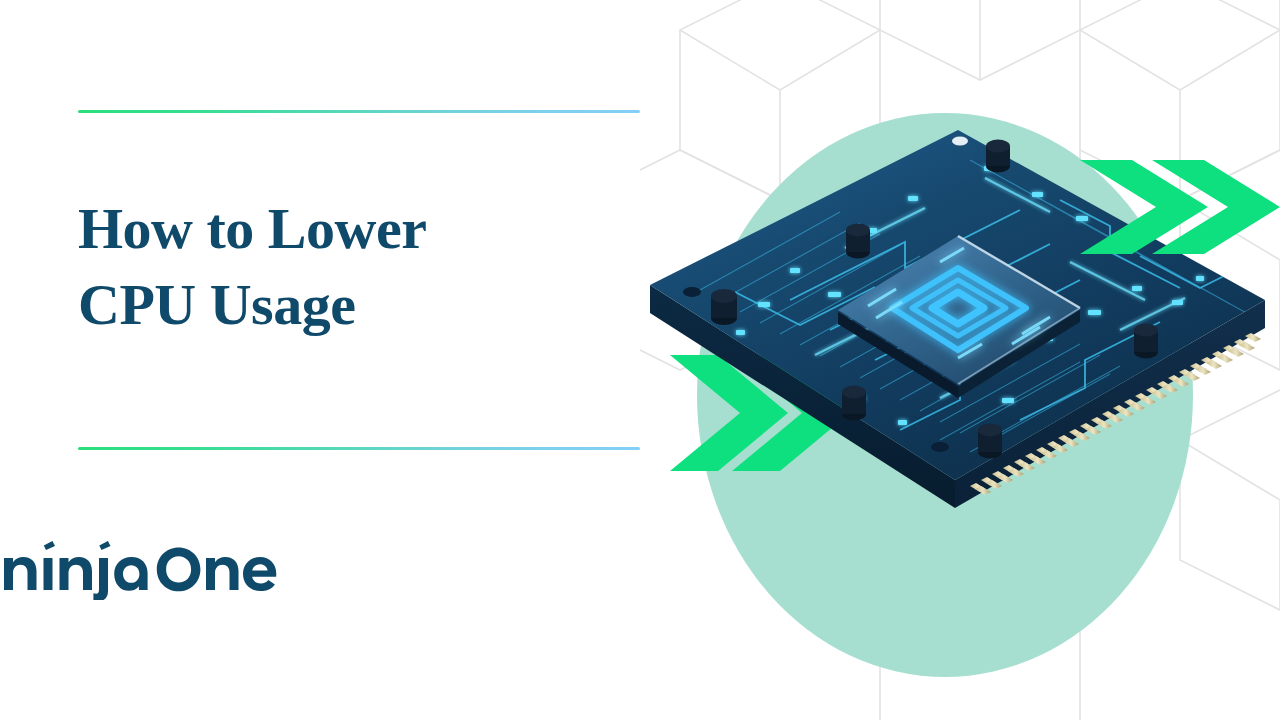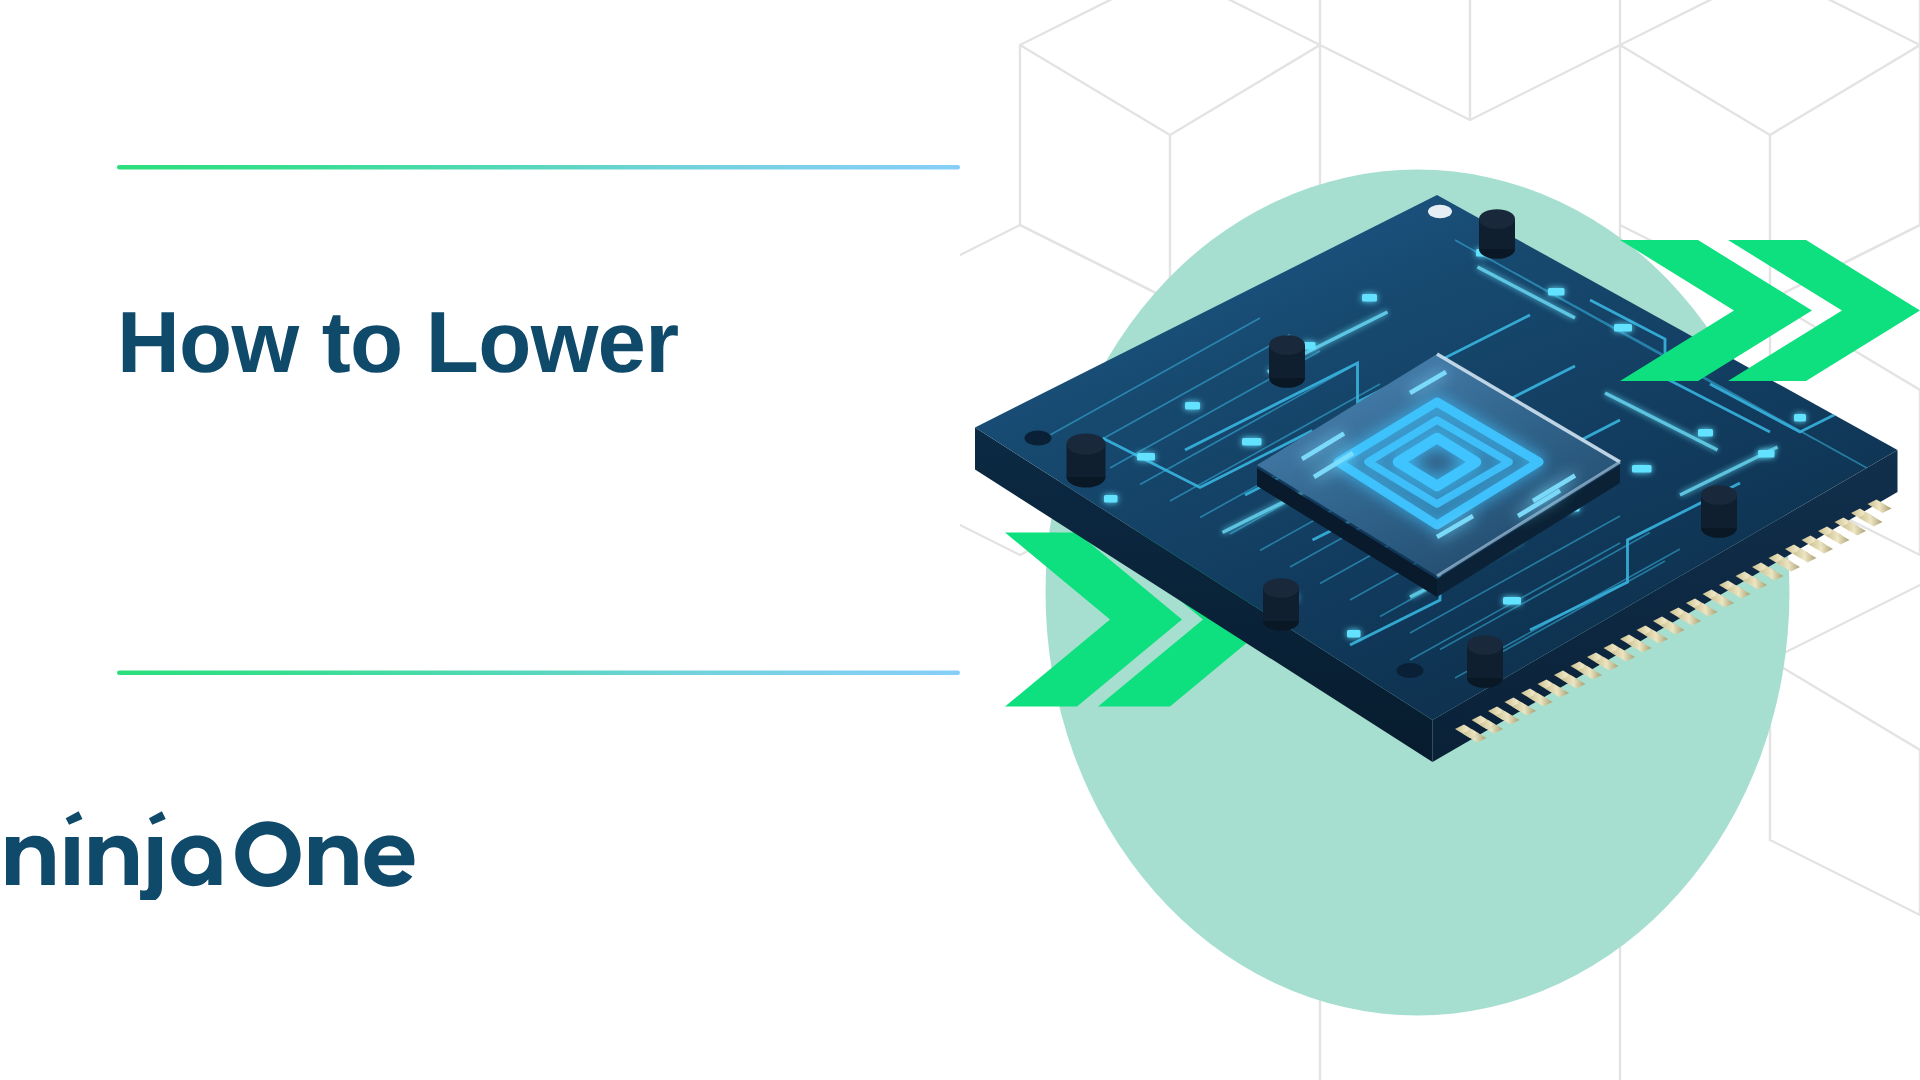--- a/index.html
+++ b/index.html
@@ -46,21 +46,21 @@
     left: 0;
     top: 191px;
     width: 560px;
     color: #104A6B;
     font-family: "Liberation Sans", sans-serif;
     font-weight: bold;
     font-size: 58px;
     line-height: 76px;
     letter-spacing: -0.5px;
   }
-  .headline .line { display: block; white-space: nowrap; }
+  .headline .line { display: block; white-space: nowrap; font-family: Liberation Serif, serif; }
 
   
   .logo {
     position: absolute;
     left: 2px;
     top: 538px;
     height: 62px;
     display: flex;
     align-items: center;
   }
@@ -91,20 +91,21 @@
 <body>
 
 <div class="slide">
 
   <div class="left-col">
 
     <div class="divider divider--top"></div>
 
     <div class="headline">
       <span class="line">How to Lower</span>
+      <span class="line">CPU Usage</span>
     </div>
 
     <div class="divider divider--bottom"></div>
   </div>
 
   <div class="logo">
     <svg width="300" height="62" viewBox="0 0 300 62" aria-label="ninjaOne">
       <g fill="#104A6B">
 
         <path d="M2,20 h9 v4.2 c2.6,-3.4 6.2,-5.1 10.4,-5.1 c8.1,0 13.1,5.4 13.1,14 V52 h-9 V34.6 c0,-4.9 -2.6,-7.8 -7,-7.8 c-4.4,0 -7.5,3.2 -7.5,8.2 V52 H2 Z"></path>

